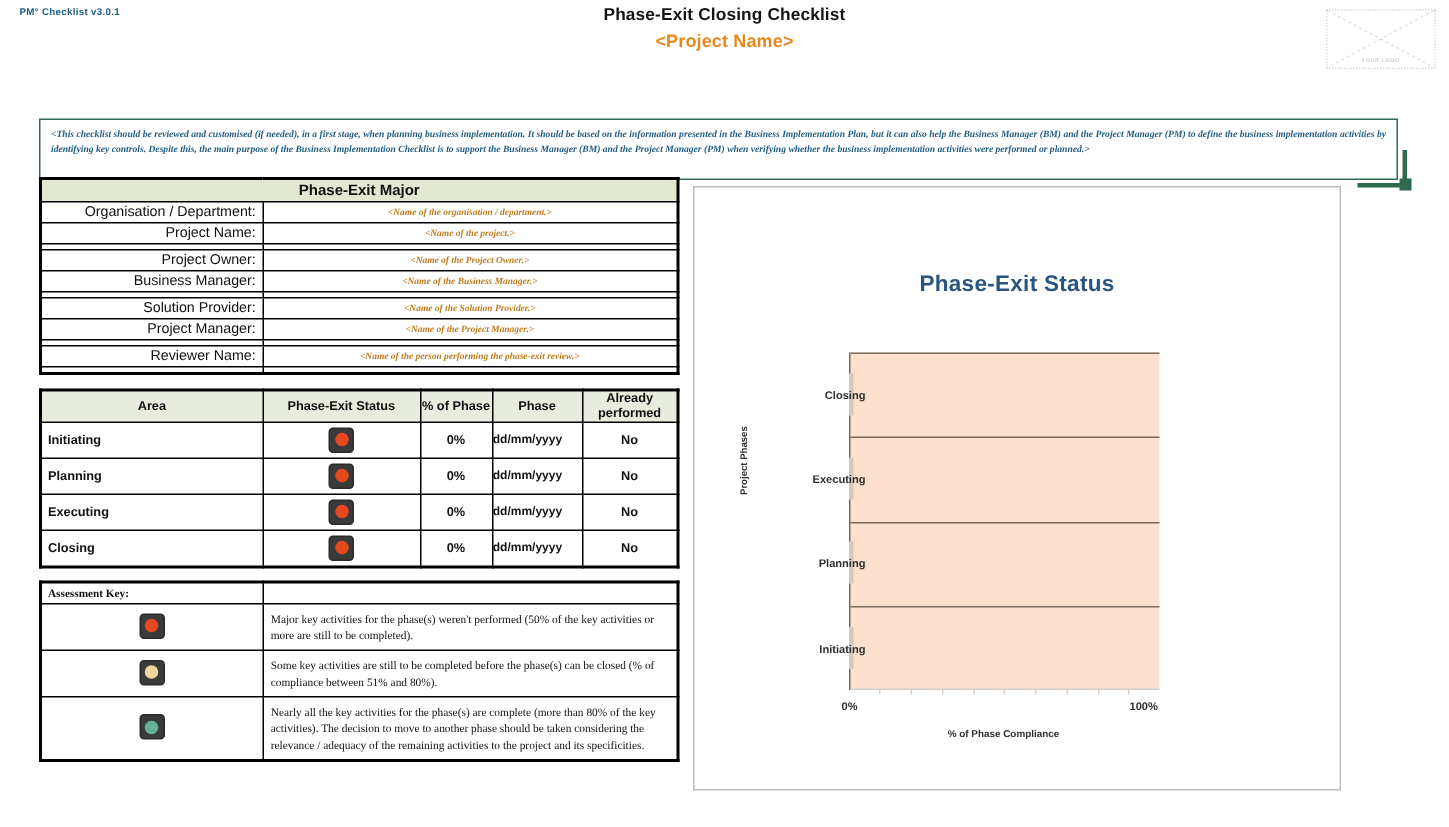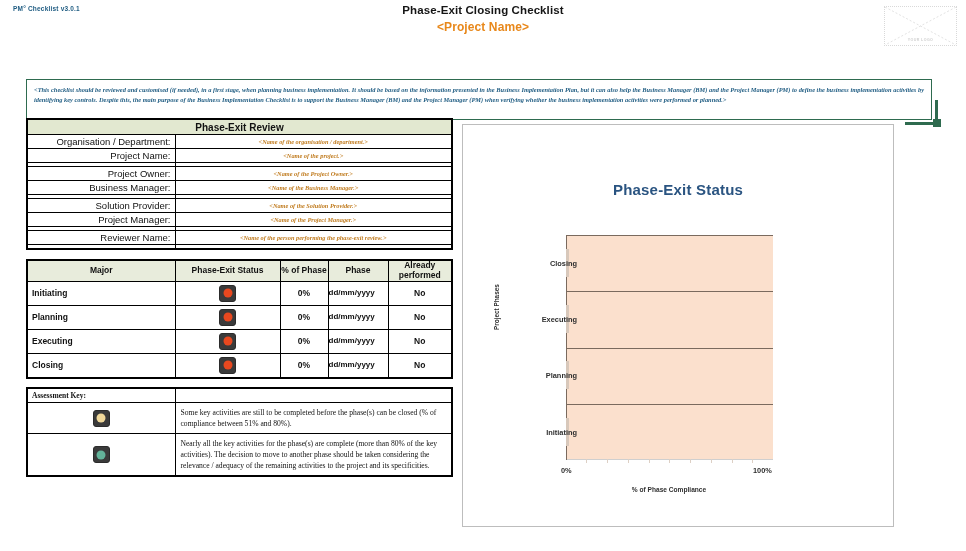--- a/index.html
+++ b/index.html
@@ -184,21 +184,21 @@
 
   <div class="left">
 
     <table class="grid info">
       <colgroup>
           <col style="width:148px">
           <col>
         </colgroup>
       <tbody>
           <tr>
-        <td class="bandhead" colspan="2">Phase-Exit Review</td>
+        <td class="bandhead" colspan="2">Phase-Exit Major</td>
       </tr>
       <tr>
         <td class="lbl">Organisation / Department:</td>
         <td class="val">&lt;Name of the organisation / department.&gt;</td>
       </tr>
       <tr>
         <td class="lbl">Project Name:</td>
         <td class="val">&lt;Name of the project.&gt;</td>
       </tr>
       <tr>
@@ -243,21 +243,21 @@
     <table class="grid area">
       <colgroup>
         <col style="width:148px">
           <col style="width:105px">
           <col style="width:48px">
           <col style="width:60px">
           <col>
       </colgroup>
       <tbody>
           <tr>
-        <th>Major</th>
+        <th>Area</th>
         <th>Phase-Exit Status</th>
         <th>% of Phase</th>
         <th>Phase</th>
         <th>Already performed</th>
       </tr>
       <tr>
         <td class="name">Initiating</td>
         <td class="c"><span class="chip red"><i></i></span></td>
         <td class="c">0%</td>
         <td class="date">dd/mm/yyyy</td>
@@ -289,20 +289,24 @@
 
     <table class="grid keyt">
       <colgroup>
           <col style="width:148px">
           <col>
         </colgroup>
       <tbody>
           <tr>
         <td class="keyhead">Assessment Key:</td>
         <td></td>
+      </tr>
+      <tr>
+        <td class="kc"><span class="chip red"><i></i></span></td>
+        <td class="kt">Major key activities for the phase(s) weren't performed (50% of the key activities or more are still to be completed).</td>
       </tr>
       <tr>
         <td class="kc"><span class="chip amber"><i></i></span></td>
         <td class="kt">Some key activities are still to be completed before the phase(s) can be closed (% of compliance between 51% and 80%).</td>
       </tr>
       <tr>
         <td class="kc"><span class="chip green"><i></i></span></td>
         <td class="kt">Nearly all the key activities for the phase(s) are complete (more than 80% of the key activities). The decision to move to another phase should be taken considering the relevance / adequacy of the remaining activities to the project and its specificities.</td>
       </tr>
     </tbody>

